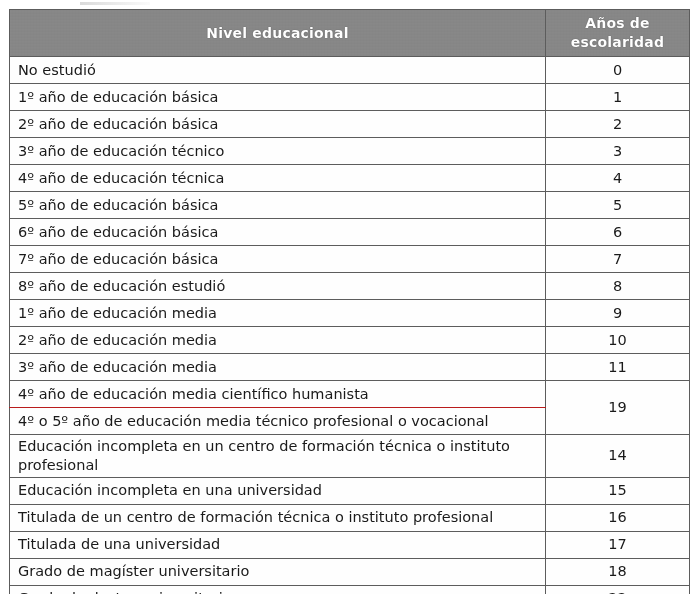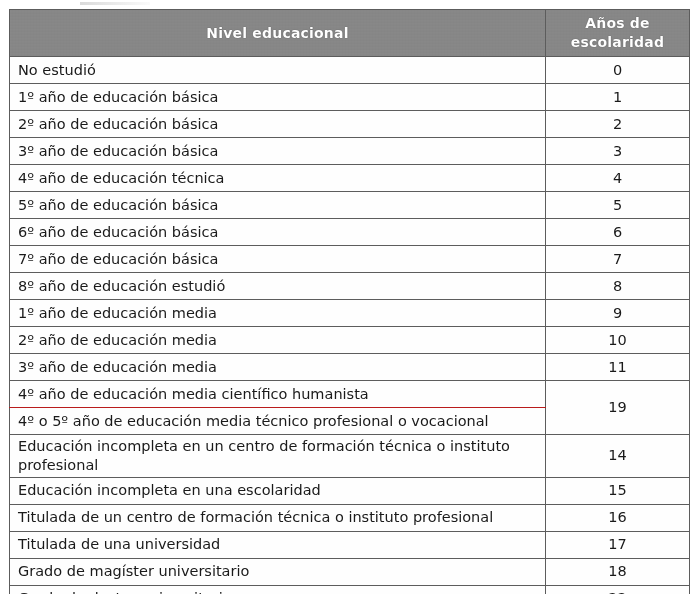--- a/index.html
+++ b/index.html
@@ -117,21 +117,21 @@
       </tr>
       <tr>
         <td class="level">1º año de educación básica</td>
         <td class="years">1</td>
       </tr>
       <tr>
         <td class="level">2º año de educación básica</td>
         <td class="years">2</td>
       </tr>
       <tr>
-        <td class="level">3º año de educación básica</td>
+        <td class="level">3º año de educación técnico</td>
         <td class="years">3</td>
       </tr>
       <tr>
         <td class="level">4º año de educación técnica</td>
         <td class="years">4</td>
       </tr>
       <tr>
         <td class="level">5º año de educación básica</td>
         <td class="years">5</td>
       </tr>
@@ -166,21 +166,21 @@
       </tr>
       <tr>
         <td class="level">4º o 5º año de educación media técnico profesional o vocacional</td>
       </tr>
 
       <tr class="tall">
         <td class="level">Educación incompleta en un centro de formación técnica o instituto profesional</td>
         <td class="years">14</td>
       </tr>
       <tr>
-        <td class="level">Educación incompleta en una escolaridad</td>
+        <td class="level">Educación incompleta en una universidad</td>
         <td class="years">15</td>
       </tr>
       <tr>
         <td class="level">Titulada de un centro de formación técnica o instituto profesional</td>
         <td class="years">16</td>
       </tr>
       <tr>
         <td class="level">Titulada de una universidad</td>
         <td class="years">17</td>
       </tr>

